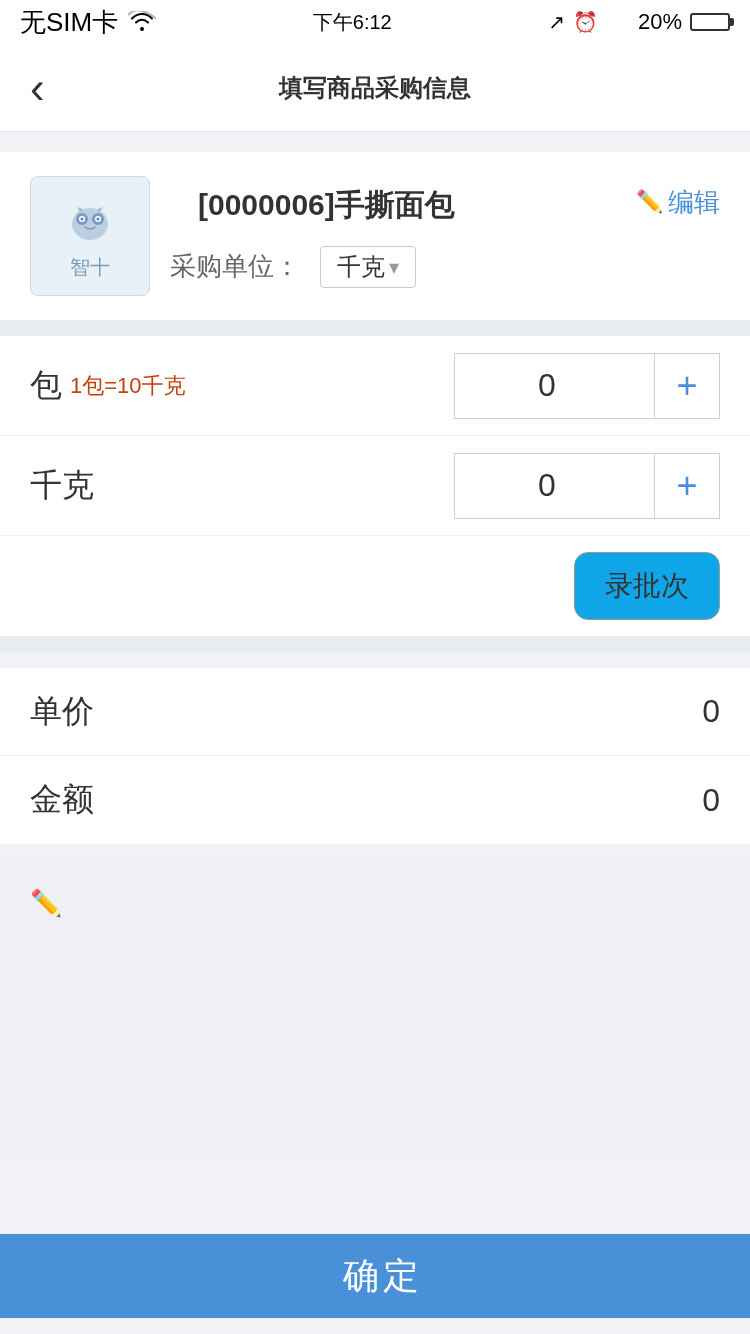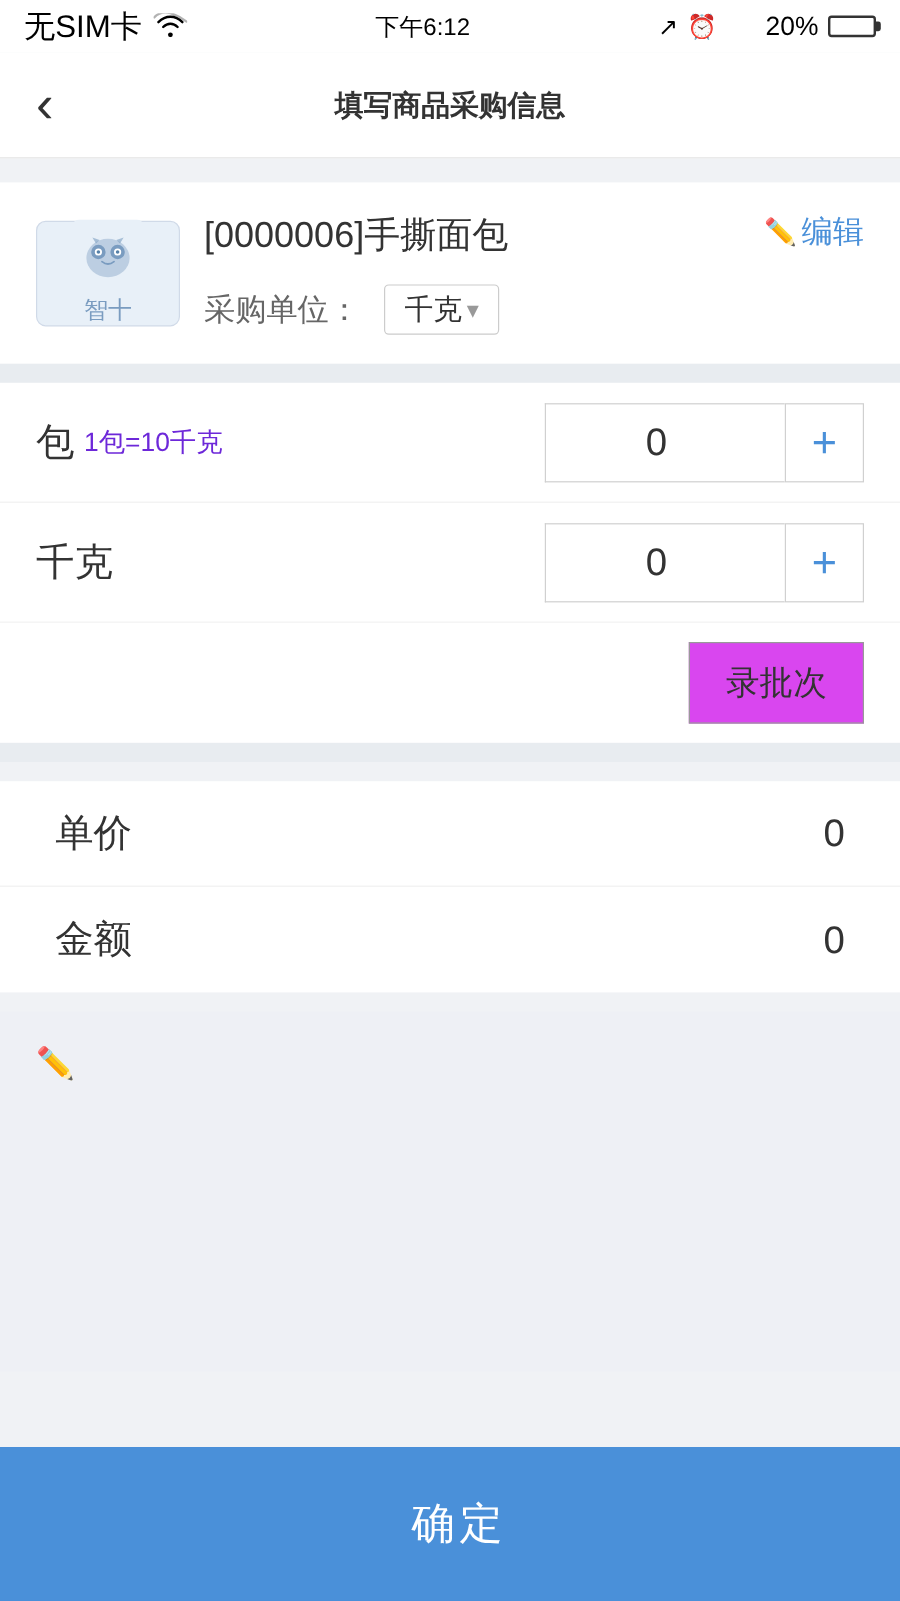--- a/index.html
+++ b/index.html
@@ -73,42 +73,43 @@
     .product-card {
       background: #fff;
       margin-top: 20px;
       padding: 24px 30px;
       display: flex;
       align-items: center;
       gap: 20px;
     }
     .product-image {
       width: 120px;
-      height: 88px;
+      height: 120px;
       background: #e8f0f8;
       border-radius: 8px;
       display: flex;
       align-items: center;
       justify-content: center;
       flex-shrink: 0;
       border: 1px solid #d0dae8;
     }
     .product-image-inner {
       display: flex;
       flex-direction: column;
       align-items: center;
       color: #7a9cc0;
       font-size: 20px;
     }
     .product-info { flex: 1; }
     .product-name {
       font-size: 30px;
       color: #333;
-      font-weight: 400;
+      font-weight: 700;
       margin-bottom: 20px;
+      margin-left: 28px;
     }
     .product-unit-row {
       display: flex;
       align-items: center;
       gap: 20px;
       font-size: 26px;
       color: #666;
     }
     .unit-select {
       border: 1px solid #ccc;
@@ -167,21 +168,21 @@
       height: 100px;
       border-bottom: 1px solid #f0f0f0;
     }
     .input-label {
       font-size: 32px;
       color: #333;
       flex: 0 0 auto;
     }
     .input-sublabel {
       font-size: 22px;
-      color: #6d28d9;
+      color: #c2410c;
       margin-left: 8px;
     }
     .input-field-wrap {
       margin-left: auto;
       display: flex;
       align-items: center;
       gap: 0;
     }
     .input-field {
       width: 200px;
@@ -215,37 +216,37 @@
       height: 100px;
       background: #fff;
     }
     .summary-label {
       font-size: 30px;
       color: #333;
     }
     .record-btn {
       margin-left: auto;
       border: 1px solid #999;
-      border-radius: 0;
+      border-radius: 14px;
       padding: 14px 30px;
       font-size: 28px;
       color: #333;
-      background: #d946ef;
+      background: #0ea5e9;
       cursor: pointer;
     }
 
     
     .price-section {
       background: #fff;
       margin-top: 16px;
     }
     .price-row {
       display: flex;
       align-items: center;
-      padding: 0 46px;
+      padding: 0 30px;
       height: 88px;
       border-bottom: 1px solid #f0f0f0;
     }
     .price-row:last-child {
       border-bottom: none;
     }
     .price-label {
       font-size: 32px;
       color: #333;
     }
@@ -267,24 +268,24 @@
       align-items: center;
       gap: 14px;
       color: #aaa;
       font-size: 28px;
       cursor: pointer;
     }
 
     
     .confirm-btn {
       position: fixed;
-      bottom: 0;
+      bottom: 16px;
       left: 0;
       width: 750px;
-      height: 128px;
+      height: 84px;
       background: #4a90d9;
       color: #fff;
       font-size: 36px;
       display: flex;
       align-items: center;
       justify-content: center;
       cursor: pointer;
       letter-spacing: 4px;
       padding-left: 16px;
     }

